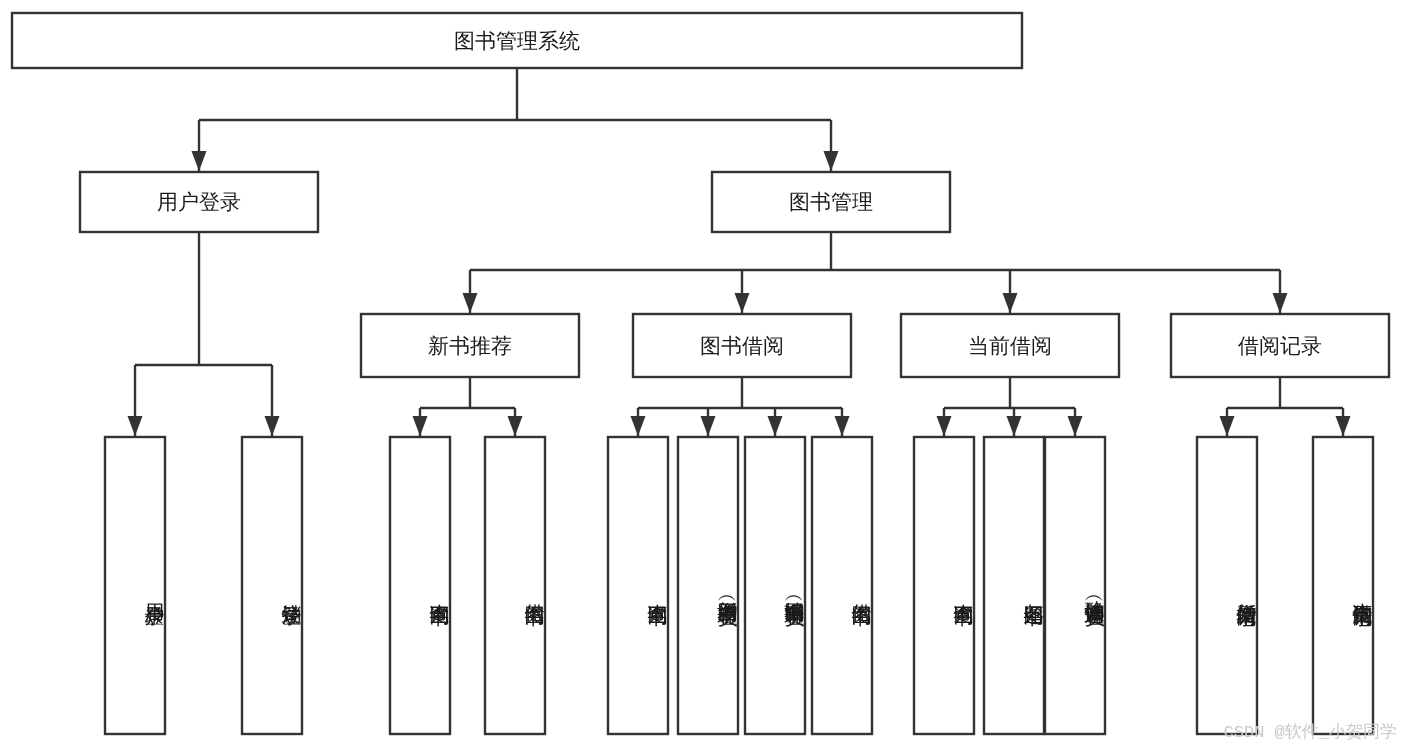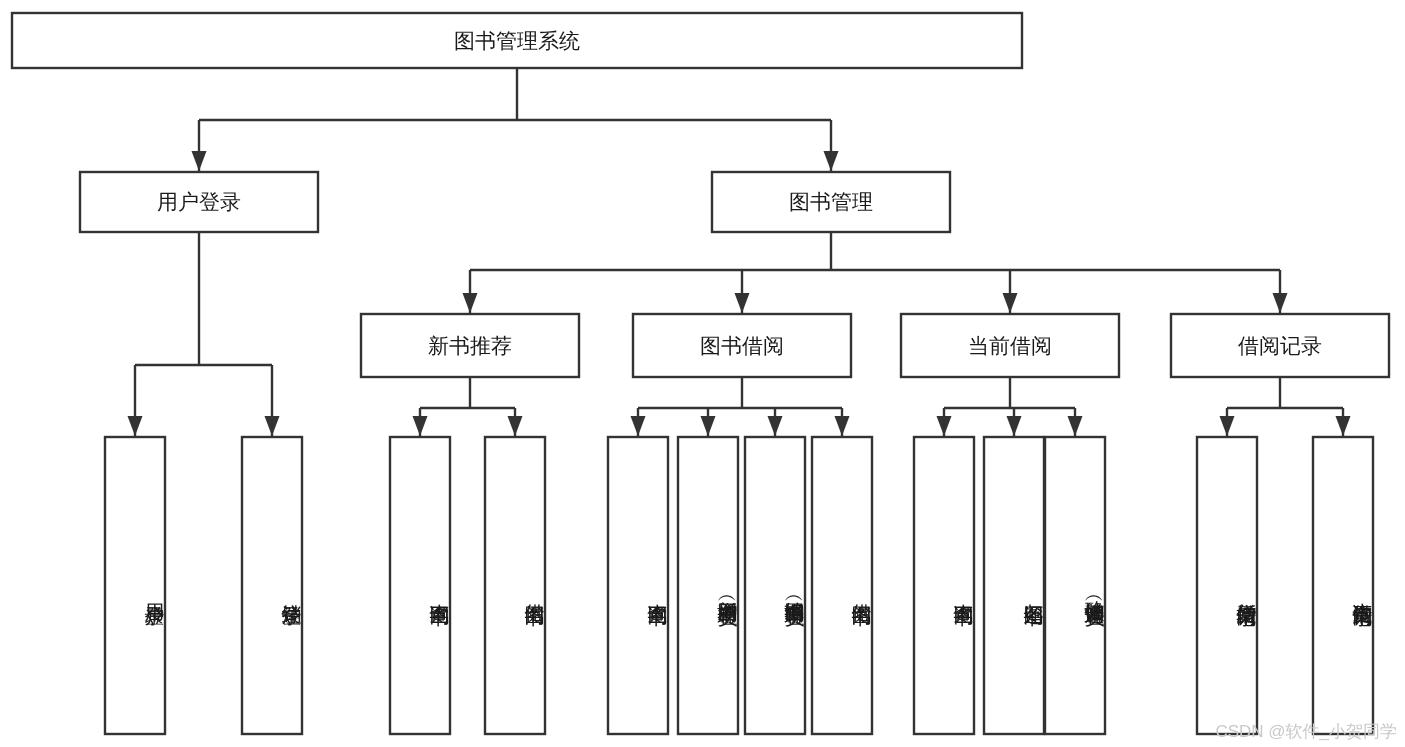--- a/index.html
+++ b/index.html
@@ -62,21 +62,21 @@
     white-space: nowrap;
     display: flex;
     align-items: flex-start;
     justify-content: center;
     pointer-events: none;
   }
   .watermark {
     position: absolute;
     right: 8px;
     bottom: 4px;
-    font-family: Liberation Sans, sans-serif;
+    font-family: Liberation Mono, monospace;
     font-size: 17px;
     color: #c9c9c9;
     white-space: nowrap;
     user-select: none;
   }
 </style>
 </head>
 <body>
 
 <div id="diagram-root">

